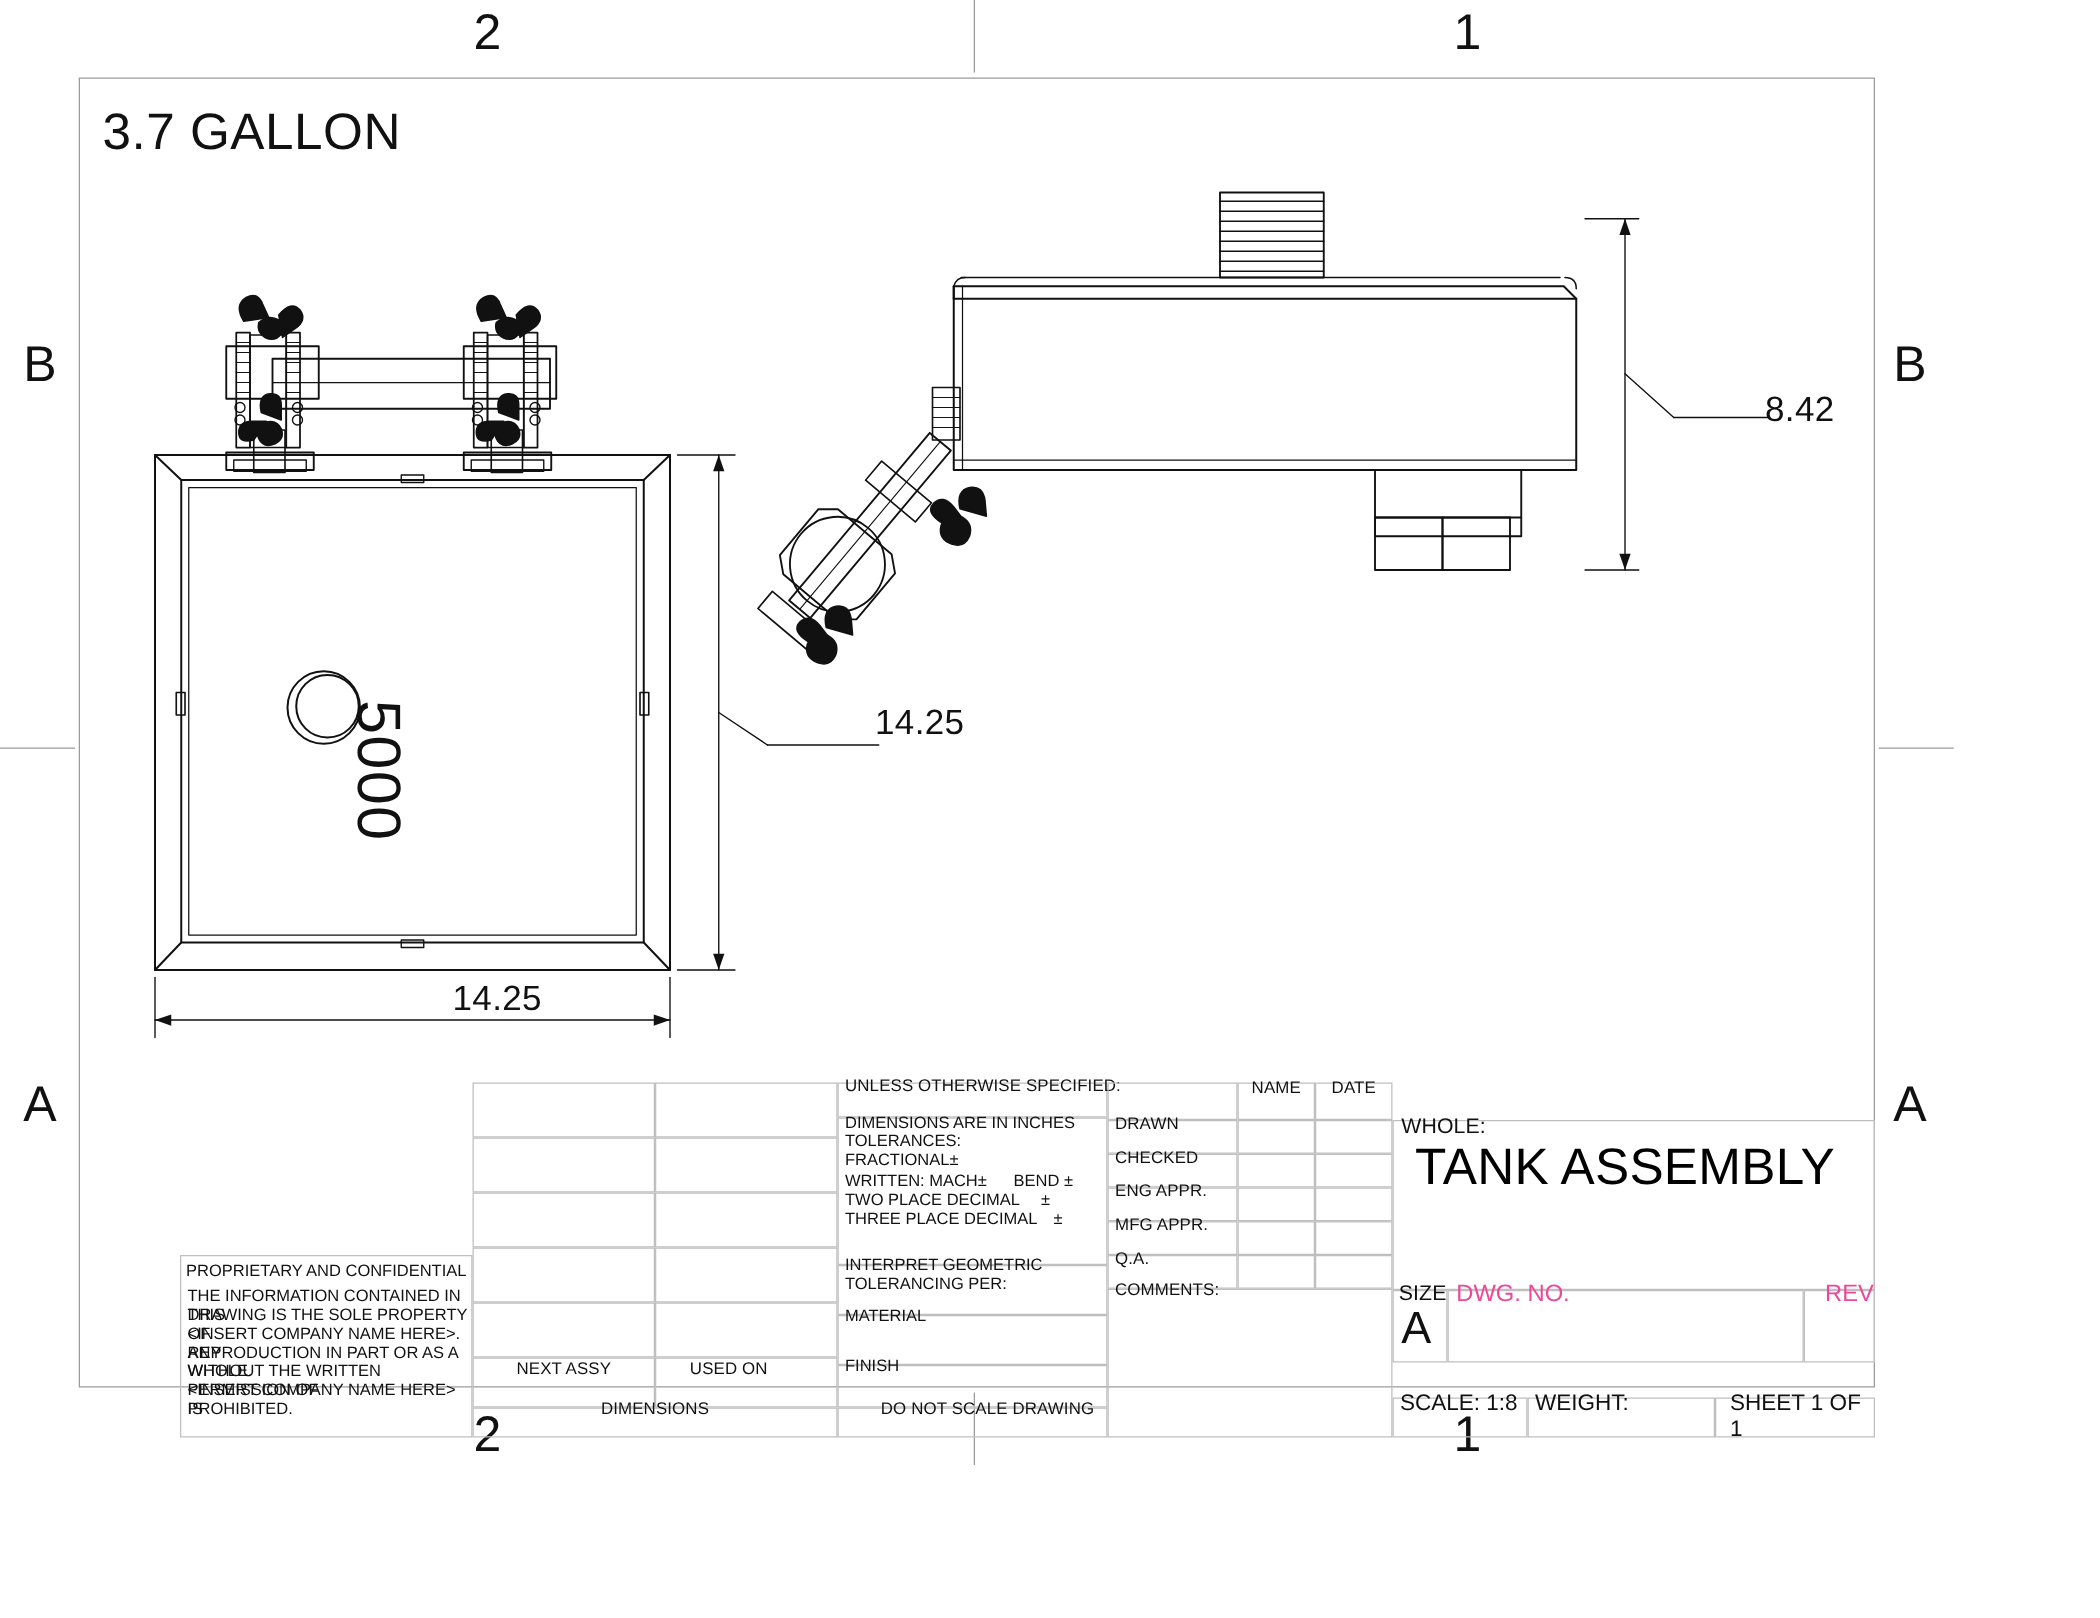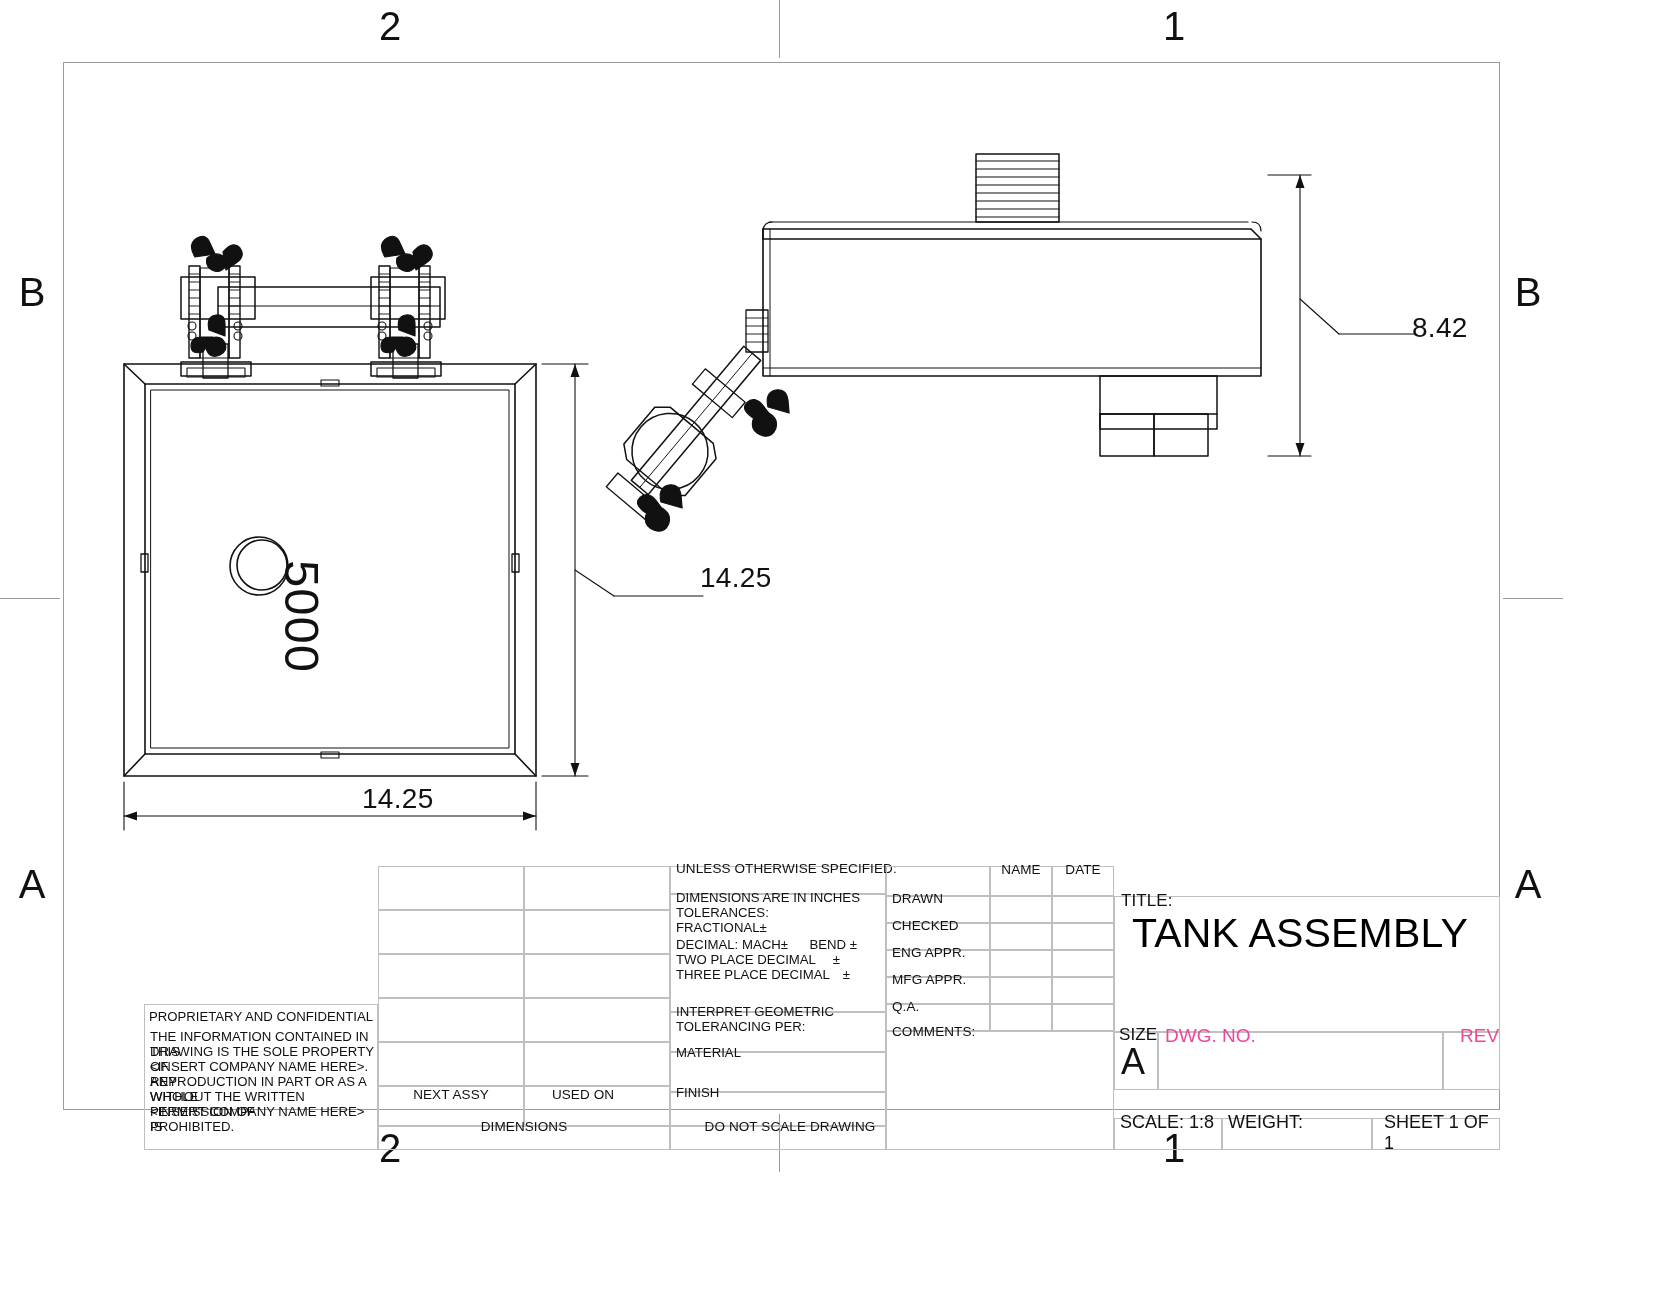--- a/index.html
+++ b/index.html
@@ -70,20 +70,21 @@
   <div class="zone zone-a-left">A</div>
   <div class="zone zone-a-right">A</div>
 
   <div class="tick tick-v" style="left:779px;top:0;height:58px;"></div>
   <div class="tick tick-v" style="left:779px;top:1114px;height:58px;"></div>
   <div class="tick tick-h" style="left:0;top:598px;width:60px;"></div>
   <div class="tick tick-h" style="left:1503px;top:598px;width:60px;"></div>
 
   <div id="frame"></div>
 
+  <div id="gallon-label">3.7 GALLON</div>
 
   <svg id="views" viewBox="0 0 1437 1048">
     <g fill="none" stroke="#111" stroke-width="1.6" stroke-linejoin="round" stroke-linecap="round">
 
       <g>
 
         <rect x="61" y="302" width="412" height="412"></rect>
 
         <rect x="82" y="322" width="370" height="370"></rect>
 
@@ -338,21 +339,21 @@
     <div class="cell" style="left:526px;top:0;width:216px;height:28px;"></div>
     <div class="lbl" style="left:532px;top:7px;">UNLESS OTHERWISE SPECIFIED:</div>
 
     <div class="cell" style="left:526px;top:28px;width:216px;height:118px;"></div>
     <div class="tb-note" style="left:532px;top:36px;">DIMENSIONS ARE IN INCHES</div>
     <div class="tb-note" style="left:532px;top:51px;">TOLERANCES:</div>
     <div class="tb-note" style="left:532px;top:66px;">
       <span>FRACTIONAL</span><span>±</span>
     </div>
     <div class="tb-note" style="left:532px;top:83px;">
-      <span>DECIMAL: MACH</span><span>±</span>
+      <span>WRITTEN: MACH</span><span>±</span>
       <span style="display:inline-block;width:14px;"></span>
       <span>BEND</span>
       <span>±</span>
     </div>
     <div class="tb-note" style="left:532px;top:98px;">
       <span>TWO PLACE DECIMAL</span>
       <span style="display:inline-block;width:10px;"></span>
       <span>±</span>
     </div>
     <div class="tb-note" style="left:532px;top:113px;">
@@ -402,21 +403,21 @@
 
     <div class="cell" style="left:742px;top:138px;width:104px;height:27px;"></div>
     <div class="cell" style="left:846px;top:138px;width:62px;height:27px;"></div>
     <div class="cell" style="left:908px;top:138px;width:62px;height:27px;"></div>
     <div class="lbl" style="left:748px;top:145px;">Q.A.</div>
 
     <div class="cell" style="left:742px;top:165px;width:228px;height:119px;"></div>
     <div class="lbl" style="left:748px;top:170px;">COMMENTS:</div>
 
     <div class="cell" style="left:970px;top:30px;width:386px;height:136px;"></div>
-    <div class="lbl" style="left:977px;top:37px;font-size:17px;">TITLE:</div>
+    <div class="lbl" style="left:977px;top:37px;font-size:17px;">WHOLE:</div>
     <div id="title-main" style="left:988px;top:58px;">
       <div>TANK ASSEMBLY</div>
     </div>
 
     <div class="cell" style="left:970px;top:166px;width:44px;height:58px;"></div>
     <div class="lbl" style="left:975px;top:171px;font-size:17px;">SIZE</div>
     <div id="size-letter" style="left:977px;top:190px;">A</div>
 
     <div class="cell" style="left:1014px;top:166px;width:285px;height:58px;"></div>
     <div class="big-lbl" style="left:1021px;top:171px;">DWG.  NO.</div>

